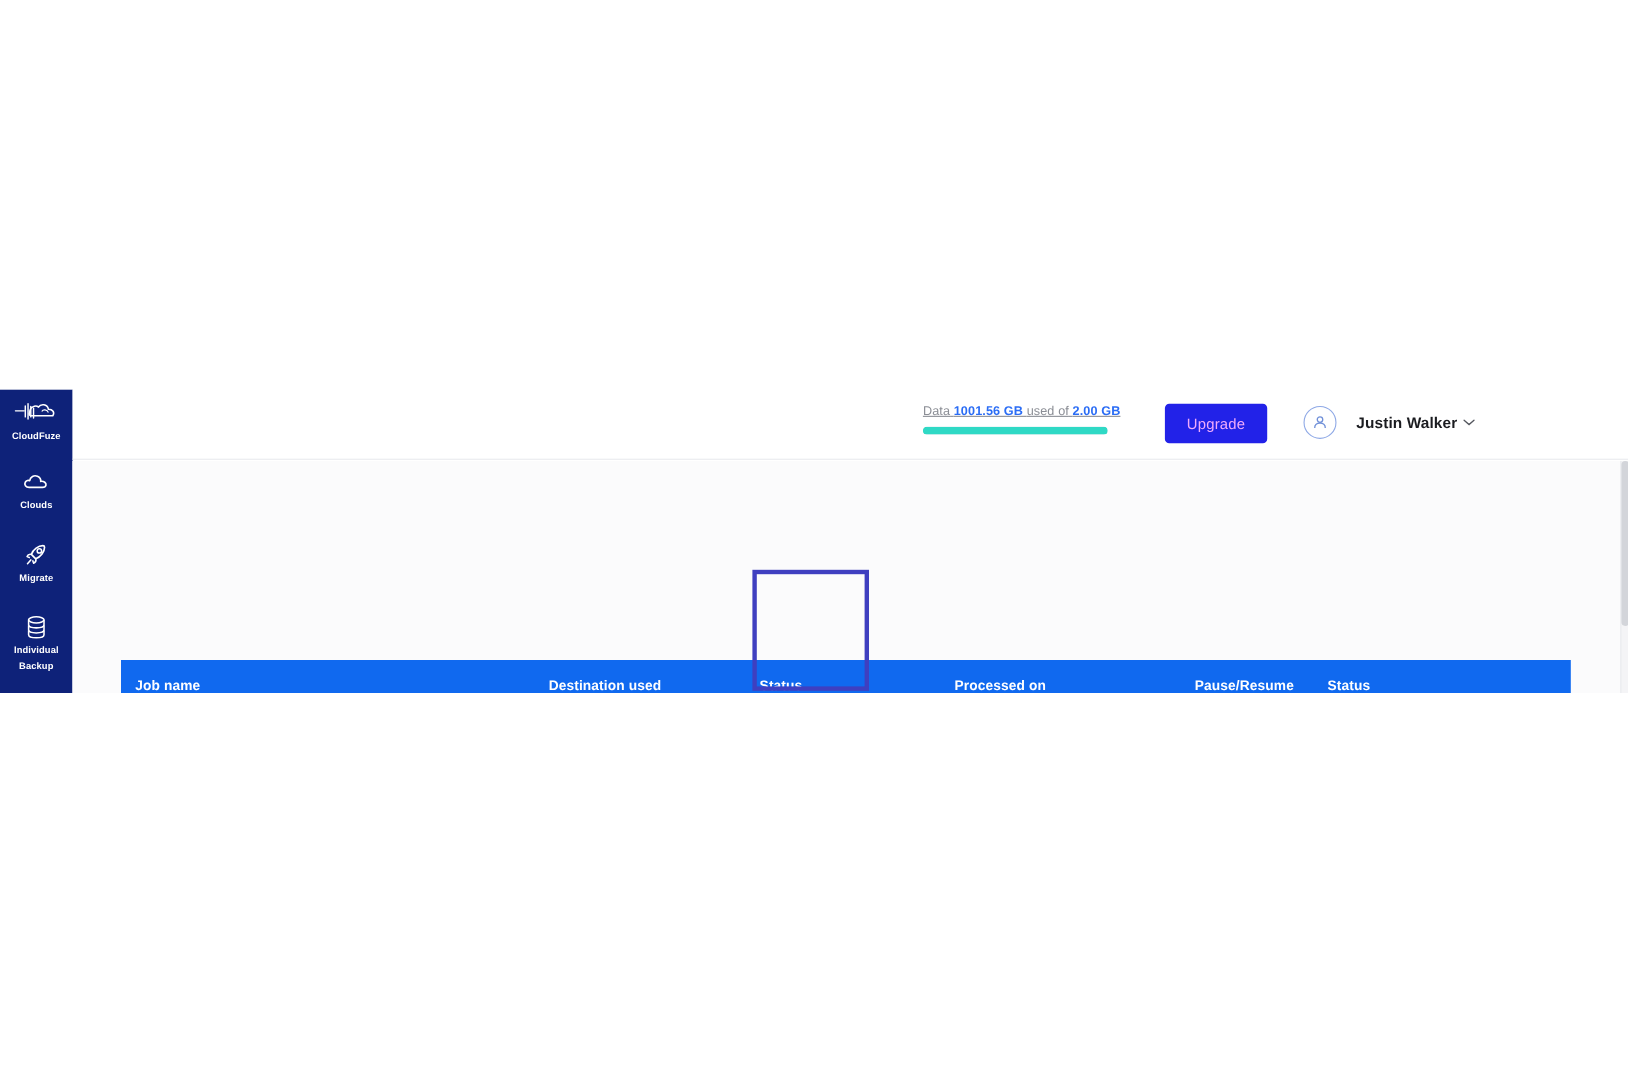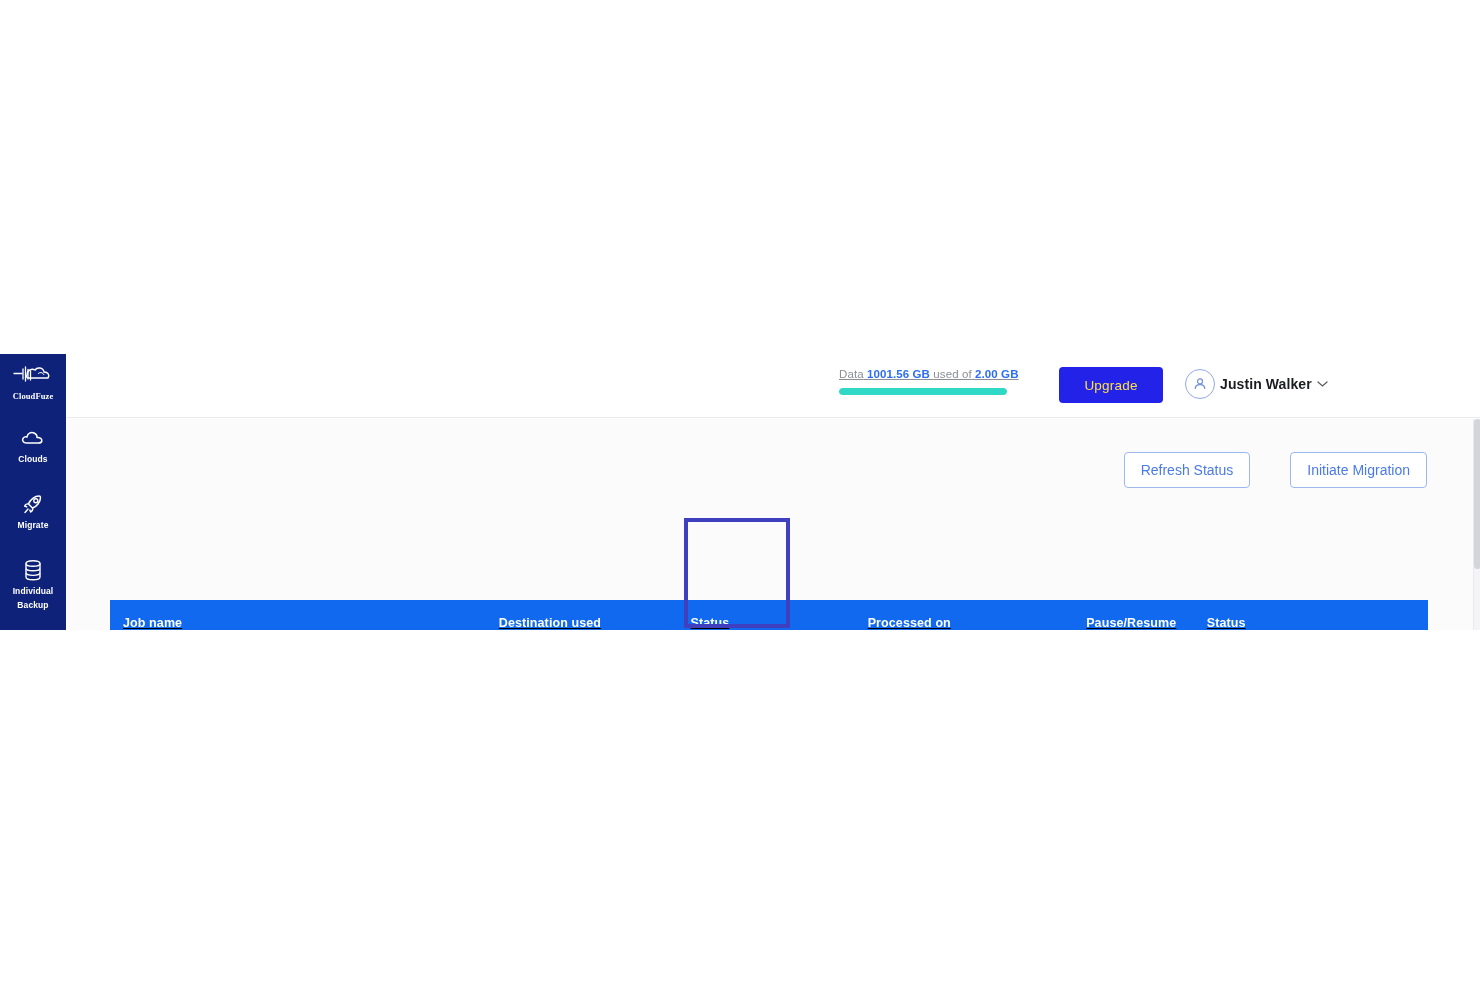--- a/index.html
+++ b/index.html
@@ -51,21 +51,21 @@
     justify-content: center;
   }
   .side-label {
     font-size: 8.5px;
     font-weight: bold;
     line-height: 11px;
     letter-spacing: 0.1px;
     margin-top: 3px;
     color: #ffffff;
   }
-  #side-brand { margin-top: 2px; font-family: Liberation Serif, serif; }
+  #side-brand { margin-top: 2px; }
   #side-clouds { margin-top: 23px; }
   #side-migrate { margin-top: 26px; }
   #side-backup { margin-top: 26px; }
 
   
   #topbar {
     position: absolute;
     left: 66px;
     top: 0;
     width: 1414px;
@@ -130,24 +130,24 @@
   #storage-fill {
     height: 100%;
     background: #2fd9c5;
     border-radius: 4px;
   }
 
   #upgrade-btn {
     position: absolute;
     left: 993px;
     top: 13px;
-    width: 104px;
+    width: 93px;
     height: 36px;
     background: #2222e8;
-    color: #fde047;
+    color: #f0abfc;
     border: none;
     border-radius: 4px;
     font-size: 13.5px;
     font-family: "Liberation Sans", sans-serif;
     cursor: pointer;
     letter-spacing: 0.2px;
   }
 
   #user-menu {
     position: absolute;
@@ -160,21 +160,21 @@
   #avatar {
     width: 30px; height: 30px;
     border-radius: 50%;
     border: 1.4px solid #8fa9e6;
     display: flex;
     align-items: center;
     justify-content: center;
     box-sizing: border-box;
   }
   #user-name {
-    margin-left: 5px;
+    margin-left: 18px;
     font-size: 14px;
     font-weight: bold;
     color: #1b1c20;
     letter-spacing: 0.1px;
     white-space: nowrap;
   }
   #user-caret { margin-left: 5px; display: flex; align-items: center; }
 
   
   #content {
@@ -213,21 +213,20 @@
     white-space: nowrap;
   }
 
   
   #jobs-table {
     position: absolute;
     left: 44px;
     top: 181px;
     width: 1318px;
     background: #ffffff;
-    text-decoration: underline;
   }
   #table-head {
     display: flex;
     background: #1069ef;
     height: 45px;
     align-items: center;
   }
   #table-head .cell {
     font-size: 12.5px;
     font-weight: bold;
@@ -371,24 +370,20 @@
         <svg width="11" height="8" viewBox="0 0 11 8">
           <path d="M1 2 L5.5 6 L10 2" fill="none" stroke="#55585f" stroke-width="1.2" stroke-linecap="round"></path>
         </svg>
       </div>
     </div>
   </header>
 
   <main id="content">
     <div id="content-inner">
 
-      <div id="action-row">
-        <button class="outline-btn">Refresh Status</button>
-        <button class="outline-btn">Initiate Migration</button>
-      </div>
 
       <div id="jobs-table">
 
         <div id="table-head">
           <div class="cell c-name">Job name</div>
           <div class="cell c-type">Job type</div>
           <div class="cell c-dest">Destination used</div>
           <div class="cell c-status">Status</div>
           <div class="cell c-proc">Processed on</div>
           <div class="cell c-pause">Pause/Resume</div>

